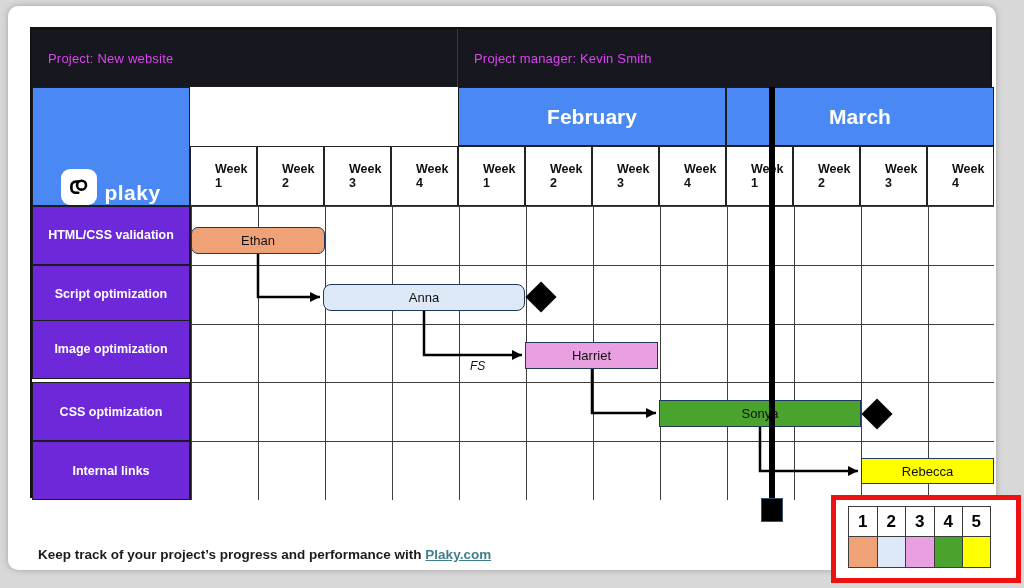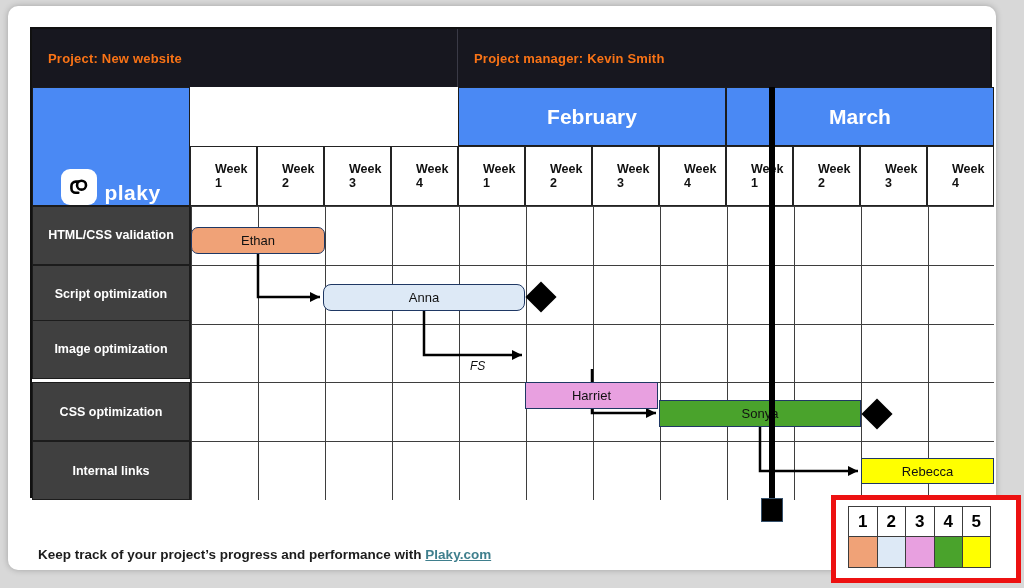--- a/index.html
+++ b/index.html
@@ -5,51 +5,51 @@
   * { margin:0; padding:0; box-sizing:border-box; }
   html,body { width:1024px; height:588px; }
   body { font-family:"Liberation Sans", sans-serif; background:#d8d8d8; position:relative; overflow:hidden; }
   .stage { position:absolute; left:0; top:0; width:1024px; height:588px; }
   .page { position:absolute; left:8px; top:6px; width:988px; height:564px; background:#ffffff; border-radius:10px; box-shadow:0 0 6px rgba(0,0,0,.25); }
 
   .gantt { position:absolute; left:22px; top:21px; width:962px; height:471px; border:2px solid #111; background:#fff; }
 
   
   .title-bar { position:absolute; left:0; top:0; width:958px; height:58px; background:#17171f; display:flex; }
-  .title-cell { display:flex; align-items:center; padding-left:16px; color:#f97316; font-size:13px; font-weight:700; letter-spacing:.2px; }
+  .title-cell { display:flex; align-items:center; padding-left:16px; color:#d946ef; font-size:13px; font-weight:400; letter-spacing:.2px; }
   .title-cell.left  { width:426px; border-right:1px solid #3a3a46; }
   .title-cell.right { flex:1; }
 
   
   .logo-cell { position:absolute; left:0; top:58px; width:158px; height:119px; background:#4a89f4; border:1px solid #1c1c1c; display:flex; align-items:flex-end; justify-content:center; gap:7px; }
   .logo-mark { width:36px; height:36px; background:#fff; border-radius:9px; display:flex; align-items:center; justify-content:center; }
   .logo-word { color:#fff; font-size:21px; font-weight:600; letter-spacing:.5px; }
 
   
   .month-cell { position:absolute; top:58px; height:59px; width:268px; background:#4a89f4; border:1px solid #1c1c1c; color:#fff; font-size:21px; font-weight:bold; display:flex; align-items:center; justify-content:center; }
   .month-0 { left:158px; } .month-1 { left:426px; } .month-2 { left:694px; }
 
   
   .week-cell { position:absolute; top:117px; height:60px; width:67px; background:#fff; border:1px solid #232323; color:#111; font-size:12.5px; font-weight:bold; display:flex; align-items:center; justify-content:center;padding-left:24px; }
 
   
-  .task-cell { position:absolute; left:0; width:158px; height:58.8px; background:#404040; border:1px solid #1c1c1c; color:#fff; font-size:12.5px; font-weight:bold; display:flex; align-items:center; justify-content:center; text-align:center; }
+  .task-cell { position:absolute; left:0; width:158px; height:58.8px; background:#6d28d9; border:1px solid #1c1c1c; color:#fff; font-size:12.5px; font-weight:bold; display:flex; align-items:center; justify-content:center; text-align:center; }
 
   
   .grid { position:absolute; left:158px; top:177px; width:804px; height:294px; background-color:#fff;
     background-image:
       repeating-linear-gradient(to right, #3e3e3e 0 1px, transparent 1px 67px),
       repeating-linear-gradient(to bottom, #3e3e3e 0 1px, transparent 1px 58.8px);
     border-left:1px solid #1c1c1c; }
 
   
   .bar { position:absolute; height:27px; border:1.5px solid #1f3864; display:flex; align-items:center; justify-content:center; font-size:13px; color:#111; z-index:3; }
   .bar-ethan   { left:159px; top:198px; width:134px;border-radius:7px; }
   .bar-anna    { left:291px; top:255px; width:202px;border-radius:8px; }
-  .bar-harriet { left:493px; top:313px; width:133px;margin-top:40px; }
+  .bar-harriet { left:493px; top:313px; width:133px; }
   .bar-sonya   { left:627px; top:371px; width:202px; }
   .bar-rebecca { left:829px; top:429px; width:133px; height:26px; }
 
   
   .milestone { position:absolute; width:22px; height:22px; background:#000; transform:rotate(45deg); z-index:3; }
   .ms-1 { left:498px; top:257px; }
   .ms-2 { left:834px; top:374px; }
 
   
   .arrows { position:absolute; left:0; top:0; width:962px; height:471px; z-index:2; pointer-events:none; }

